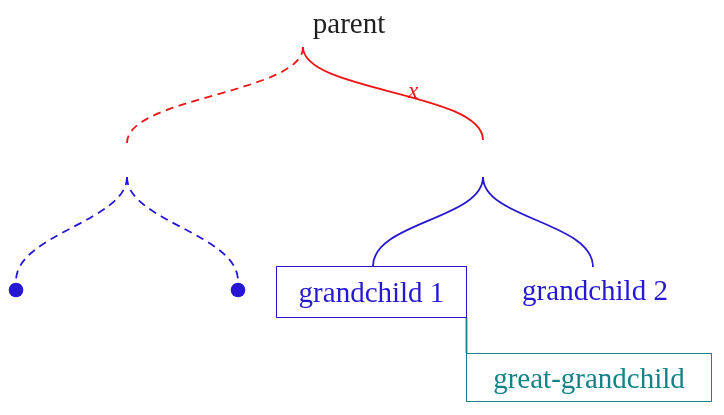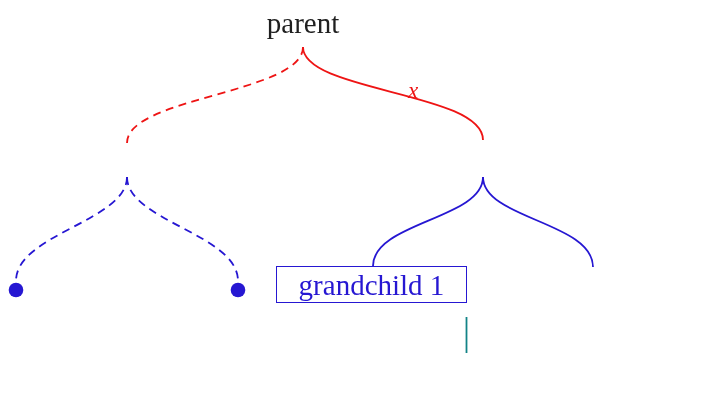--- a/index.html
+++ b/index.html
@@ -11,34 +11,34 @@
   .edges path{fill:none;stroke-width:1.8px;}
   .stroke-red{stroke:var(--red);}
   .stroke-blue{stroke:var(--blue);}
   .stroke-teal{stroke:var(--teal);}
   .dashed{stroke-dasharray:8 5.5;}
   .dot{fill:var(--blue);}
   .node{
     position:absolute;font-size:29px;line-height:34px;white-space:nowrap;
     transform:translateX(-50%);
   }
-  .c-black{color:var(--black);}
+  .c-black{color:var(--black);margin-left:46px;}
   .c-red{color:var(--red);}
   .c-blue{color:var(--blue);}
   .c-teal{color:var(--teal);}
   .node-parent{left:303px;top:6px;}
   .node-child1{left:126px;top:142px;}
   .node-child2{left:483px;top:142px;}
   .edge-label-x{left:413px;top:78px;font-size:23px;line-height:25px;font-style:italic;}
   .node-grandchild2{left:595px;top:273px;}
   .boxnode{
     position:absolute;display:flex;align-items:center;justify-content:center;
     font-size:29px;line-height:34px;white-space:nowrap;box-sizing:border-box;
   }
-  .box-grandchild1{left:276px;top:266px;width:191px;height:37px;border:1.6px solid var(--blue);}
+  .box-grandchild1{left:276px;top:266px;width:191px;height:52px;border:1.6px solid var(--blue);}
   .box-greatgrandchild{left:466px;top:353px;width:246px;height:49px;border:1.6px solid var(--teal);}
 </style>
 </head>
 <body>
 
 <div class="canvas">
 
   <svg class="edges" viewBox="0 0 724 415" aria-hidden="true">
     <path class="stroke-red dashed" d="M 303,47 C 303,93 127,97 127,143"></path>
     <path class="stroke-red" d="M 303,47 C 303,92 483,92 483,140"></path>
@@ -54,15 +54,19 @@
   <div class="node c-black node-parent">parent</div>
 
 
   <div class="node c-red edge-label-x">x</div>
 
 
   <div class="boxnode c-blue box-grandchild1">
     <span>grandchild 1</span>
   </div>
 
+  <div class="node c-blue node-grandchild2">grandchild 2</div>
 
+  <div class="boxnode c-teal box-greatgrandchild">
+    <span>great-grandchild</span>
+  </div>
 
 </div>
 
 </body></html>

